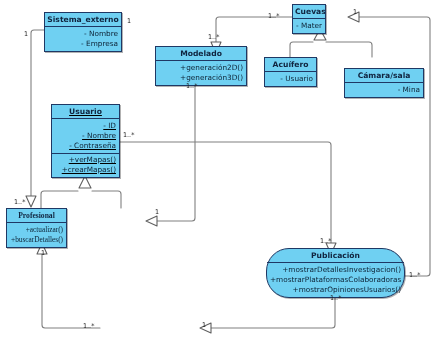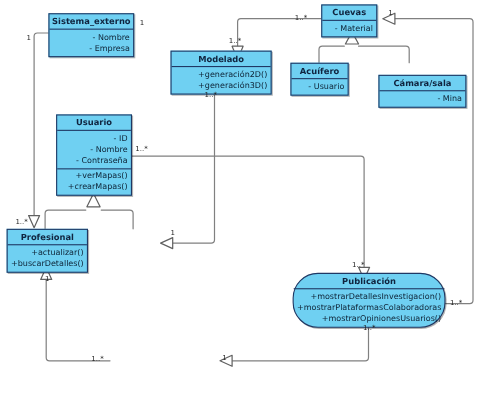--- a/index.html
+++ b/index.html
@@ -124,55 +124,55 @@
   </div>
 
   <div class="uml-class" style="left:155px; top:46px; width:92px;">
     <div class="uml-name">Modelado</div>
     <div class="uml-compartment last">
       <div class="uml-feature">+generación2D()</div>
       <div class="uml-feature">+generación3D()</div>
     </div>
   </div>
 
-  <div class="uml-class" style="left:292px; top:4px; width:51px;">
+  <div class="uml-class" style="left:292px; top:4px; width:34px;">
     <div class="uml-name">Cuevas</div>
     <div class="uml-compartment last">
       <div class="uml-feature">- Material</div>
     </div>
   </div>
 
   <div class="uml-class" style="left:264px; top:57px; width:53px;">
     <div class="uml-name">Acuífero</div>
     <div class="uml-compartment last">
       <div class="uml-feature">- Usuario</div>
     </div>
   </div>
 
   <div class="uml-class" style="left:344px; top:68px; width:80px;">
     <div class="uml-name">Cámara/sala</div>
     <div class="uml-compartment last">
       <div class="uml-feature">- Mina</div>
     </div>
   </div>
 
-  <div class="uml-class" style="left:51px; top:104px; width:69px;">
+  <div class="uml-class" style="left:51px; top:104px; width:69px;text-decoration:underline;">
     <div class="uml-name">Usuario</div>
     <div class="uml-compartment">
       <div class="uml-feature">- ID</div>
       <div class="uml-feature">- Nombre</div>
       <div class="uml-feature">- Contraseña</div>
     </div>
     <div class="uml-compartment last">
       <div class="uml-feature">+verMapas()</div>
       <div class="uml-feature">+crearMapas()</div>
     </div>
   </div>
 
-  <div class="uml-class" style="left:6px; top:208px; width:74px;">
+  <div class="uml-class" style="left:6px; top:208px; width:61px;font-family:Liberation Serif, serif;">
     <div class="uml-name">Profesional</div>
     <div class="uml-compartment last">
       <div class="uml-feature">+actualizar()</div>
       <div class="uml-feature">+buscarDetalles()</div>
     </div>
   </div>
 
 
   <div class="uml-class" style="left:266px; top:248px; width:139px;border-radius:23px;">
     <div class="uml-name">Publicación</div>

